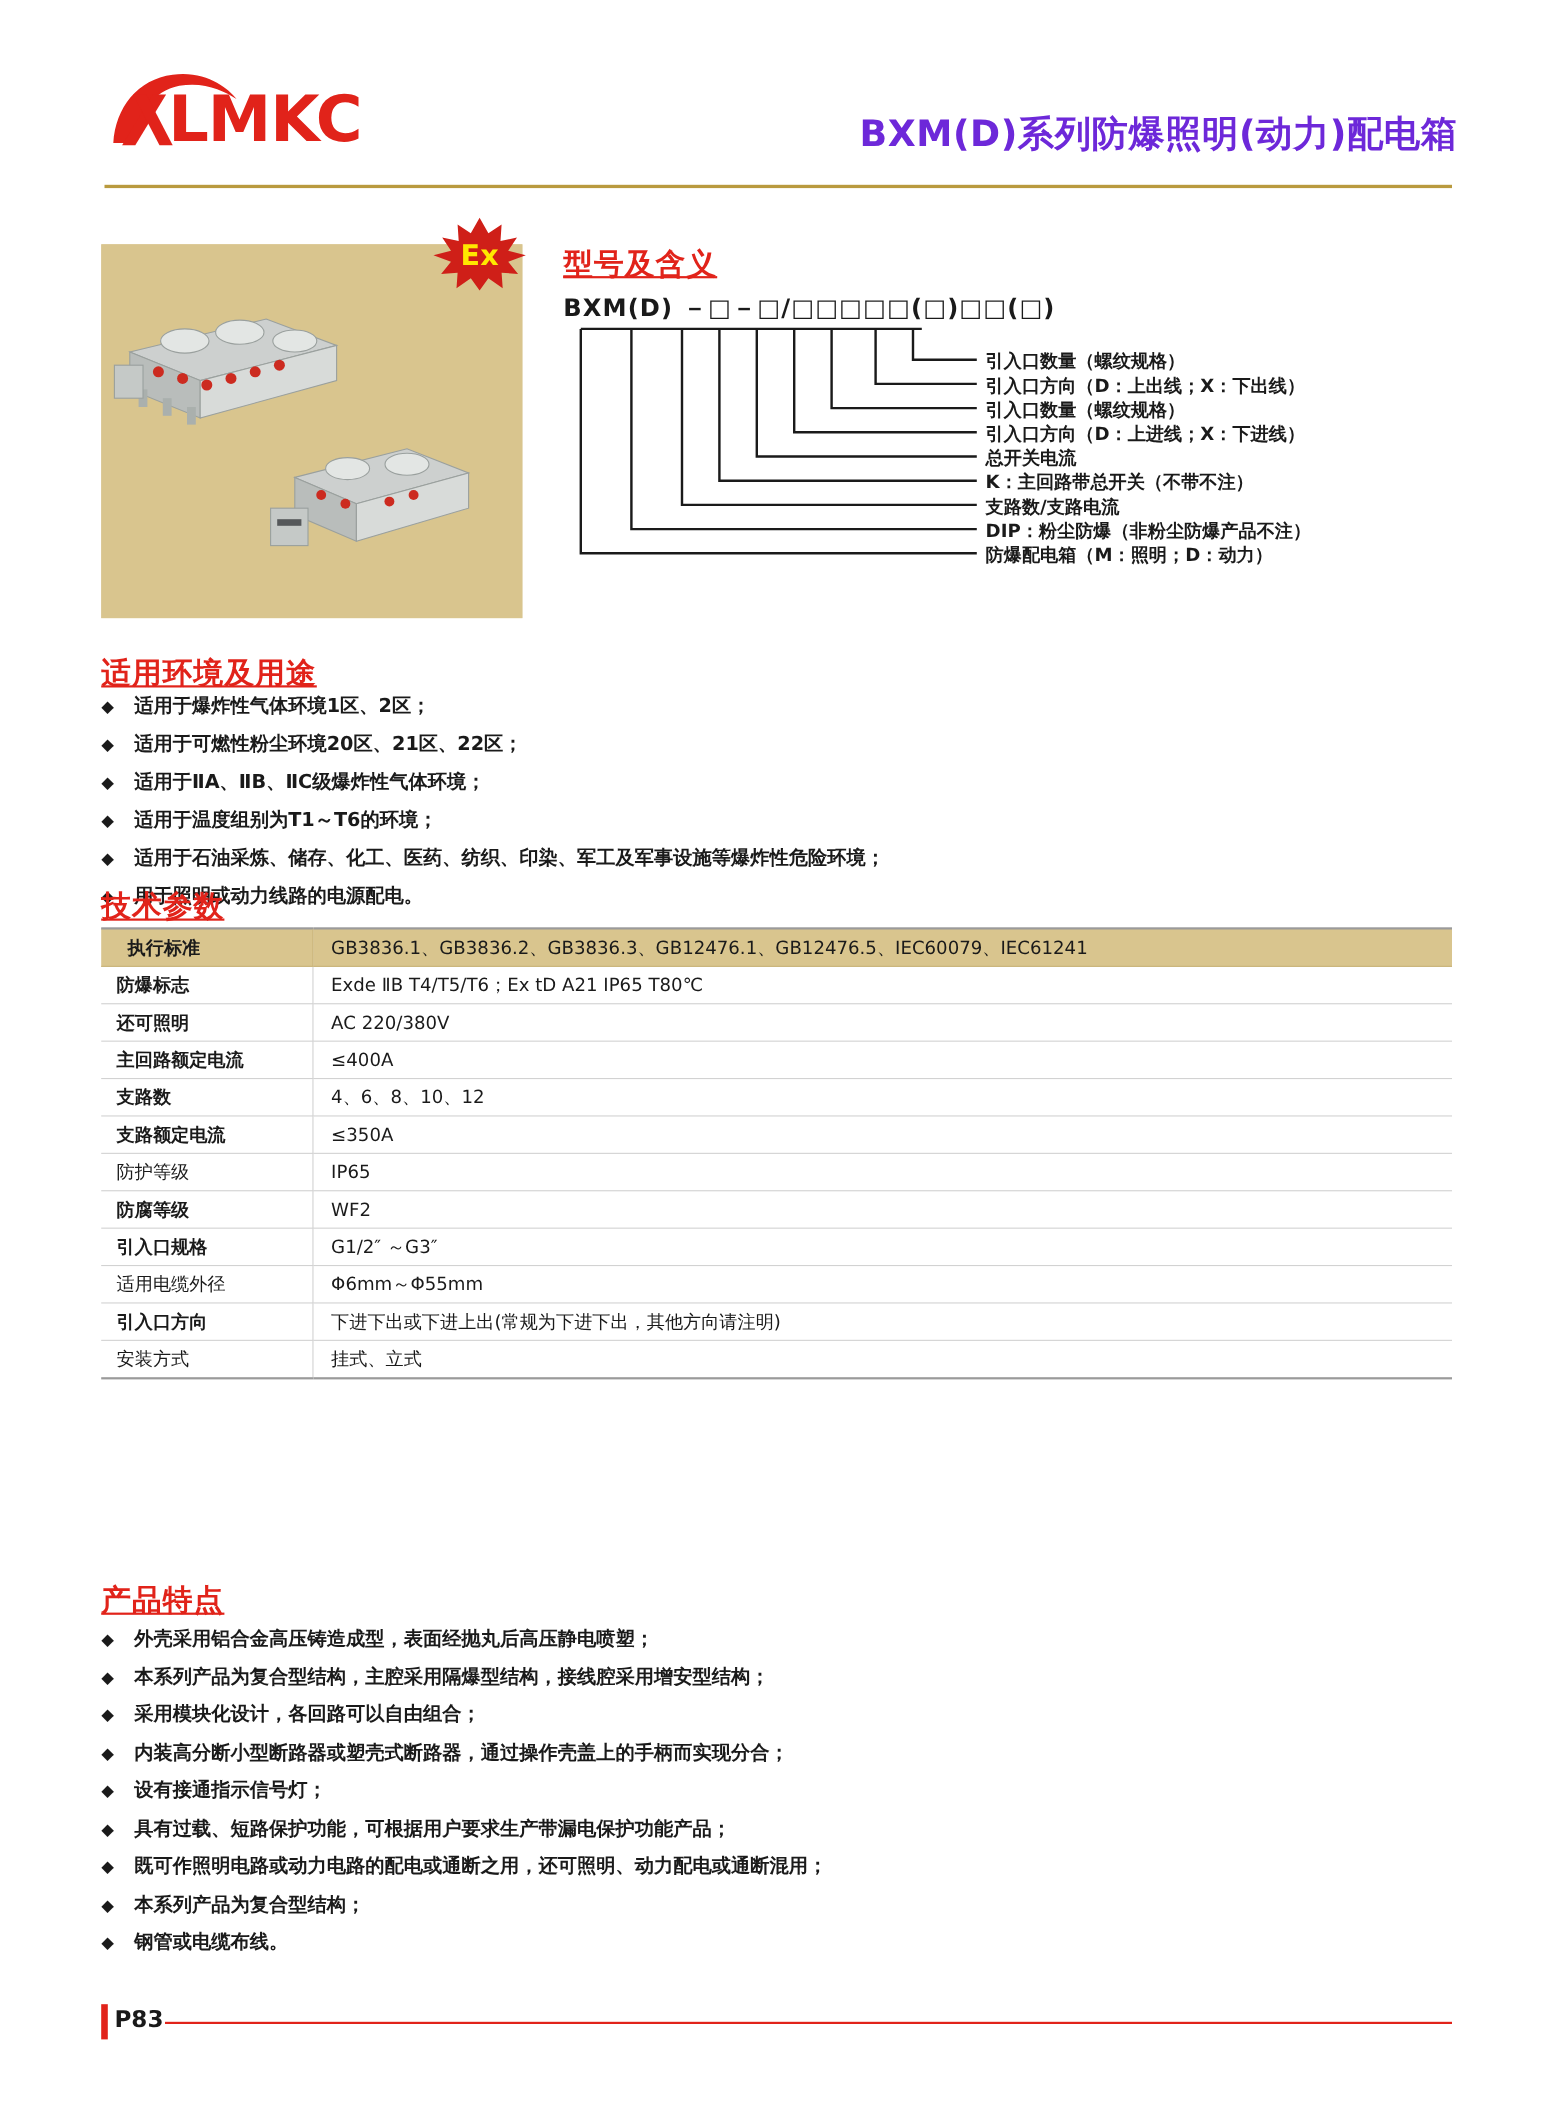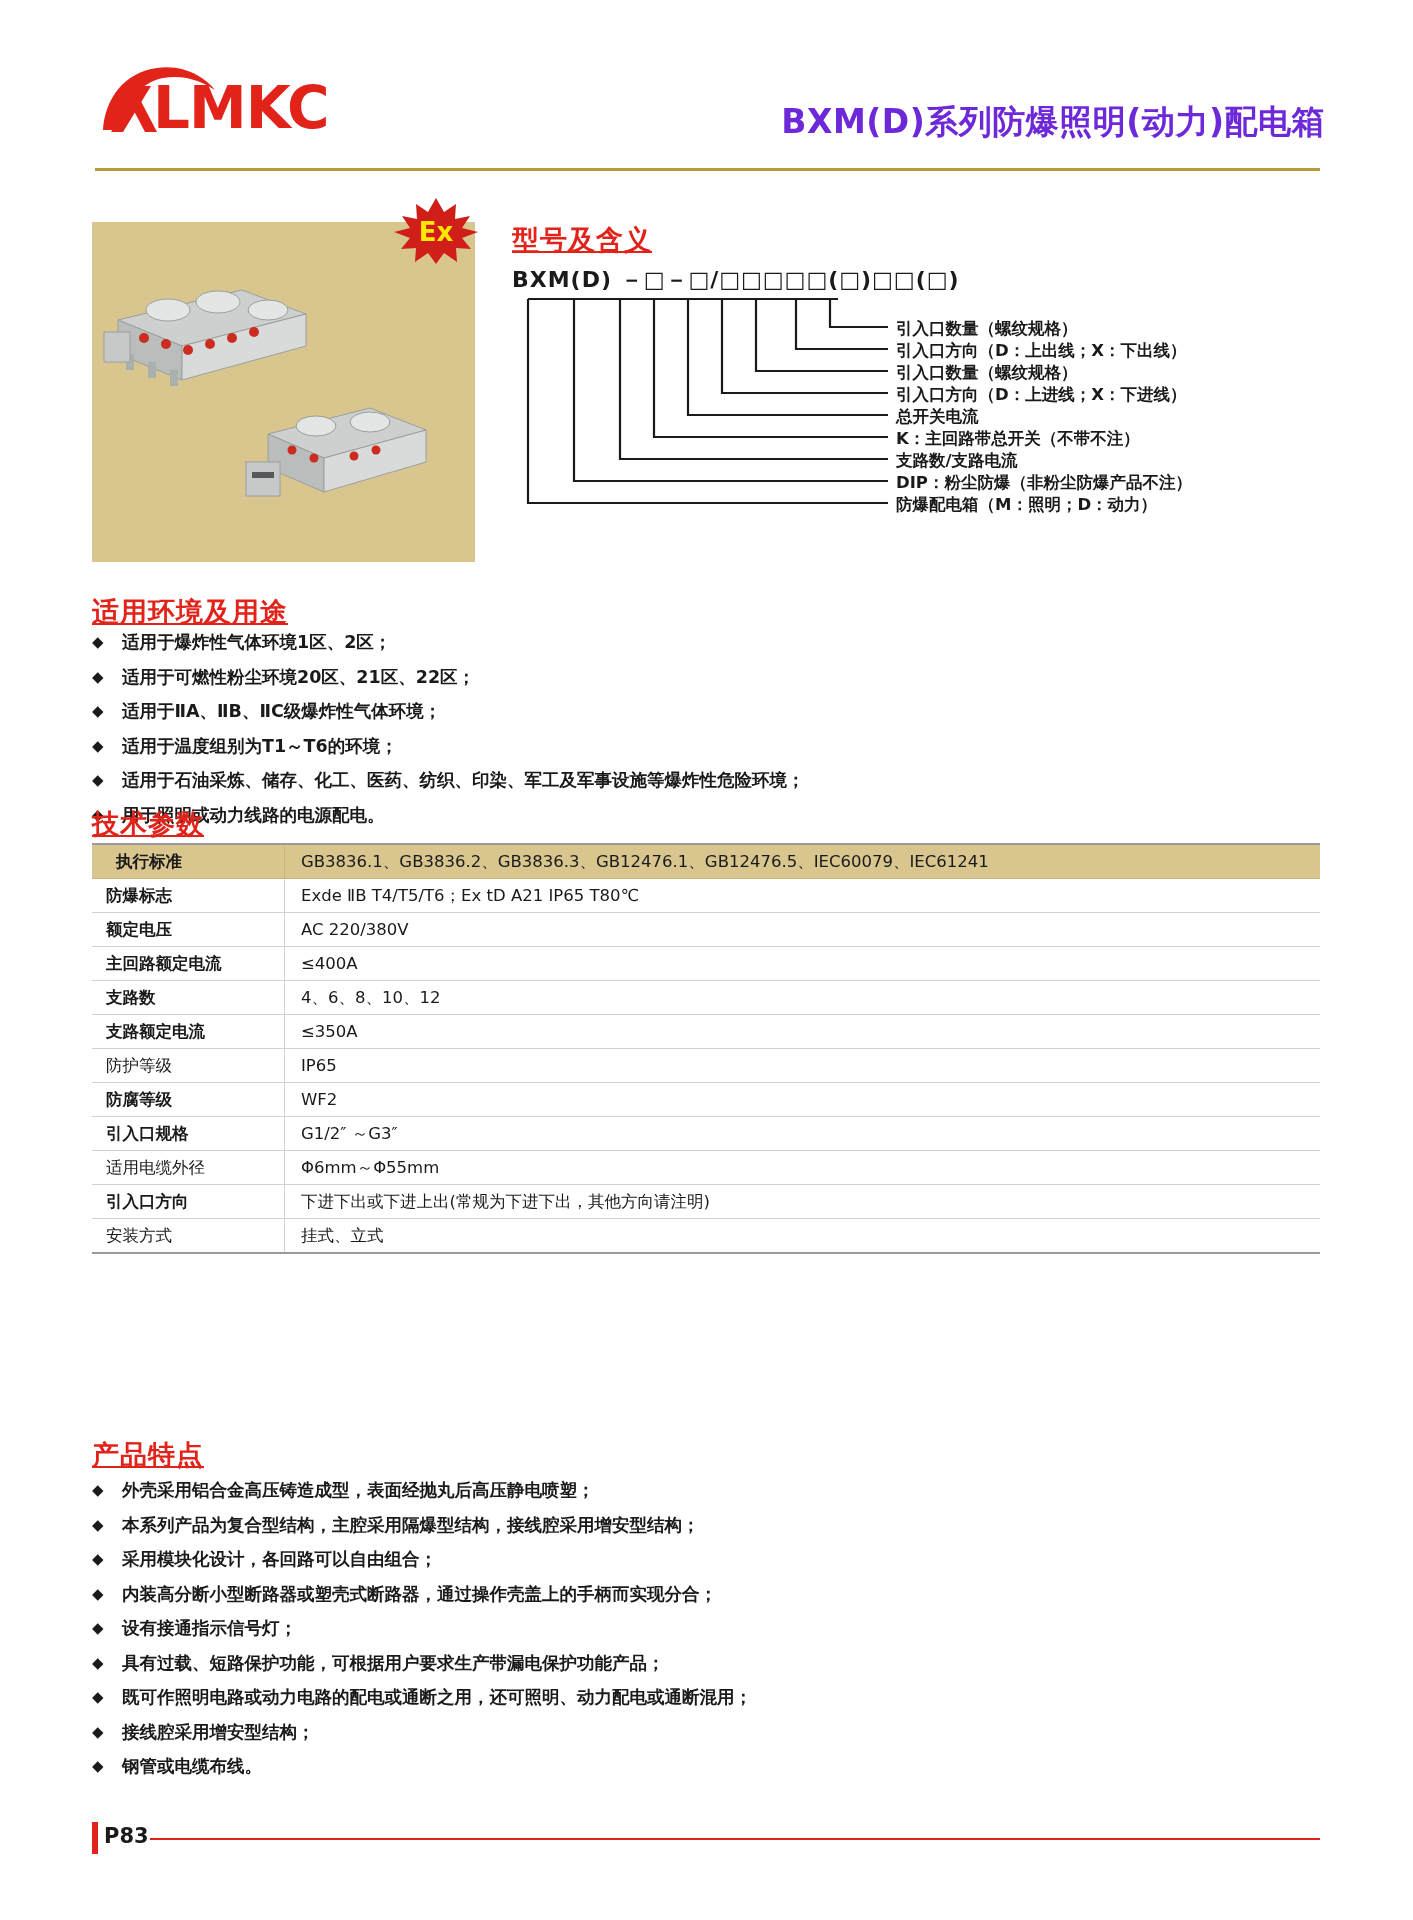--- a/index.html
+++ b/index.html
@@ -279,21 +279,21 @@
     <tbody>
       <tr class="hl">
         <td class="k">执行标准</td>
         <td class="v">GB3836.1、GB3836.2、GB3836.3、GB12476.1、GB12476.5、IEC60079、IEC61241</td>
       </tr>
       <tr>
         <td class="k">防爆标志</td>
         <td class="v">Exde ⅡB T4/T5/T6；Ex tD A21 IP65 T80℃</td>
       </tr>
       <tr>
-        <td class="k">额定电压</td>
+        <td class="k">还可照明</td>
         <td class="v">AC 220/380V</td>
       </tr>
       <tr>
         <td class="k">主回路额定电流</td>
         <td class="v">≤400A</td>
       </tr>
       <tr>
         <td class="k">支路数</td>
         <td class="v">4、6、8、10、12</td>
       </tr>
@@ -354,21 +354,21 @@
     <div class="bullet">
       <span class="dia">◆</span>
       <span class="btxt">具有过载、短路保护功能，可根据用户要求生产带漏电保护功能产品；</span>
     </div>
     <div class="bullet">
       <span class="dia">◆</span>
       <span class="btxt">既可作照明电路或动力电路的配电或通断之用，还可照明、动力配电或通断混用；</span>
     </div>
     <div class="bullet">
       <span class="dia">◆</span>
-      <span class="btxt">接线腔采用增安型结构；</span>
+      <span class="btxt">本系列产品为复合型结构；</span>
     </div>
     <div class="bullet">
       <span class="dia">◆</span>
       <span class="btxt">钢管或电缆布线。</span>
     </div>
   </div>
 
   <div class="footer-rule"></div>
   <div class="footer-bar"></div>
   <div class="page-num">P83</div>

